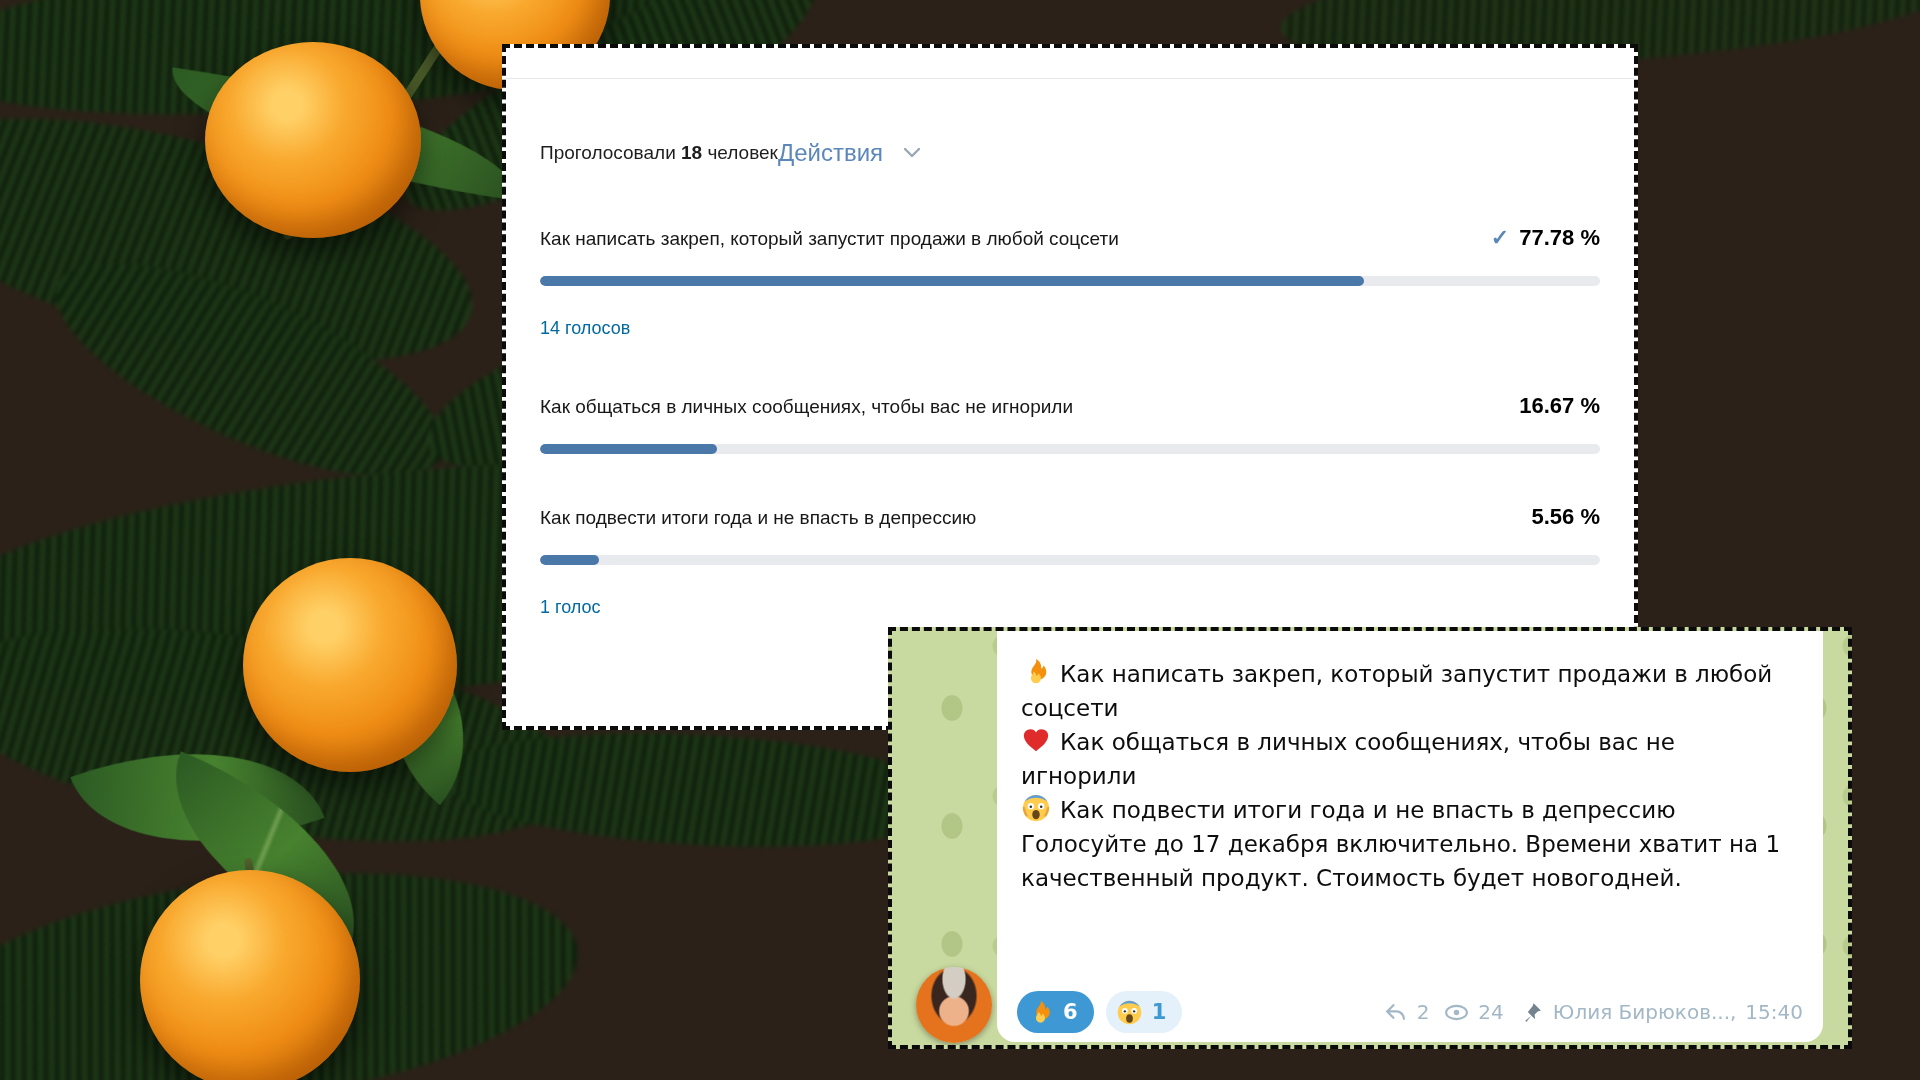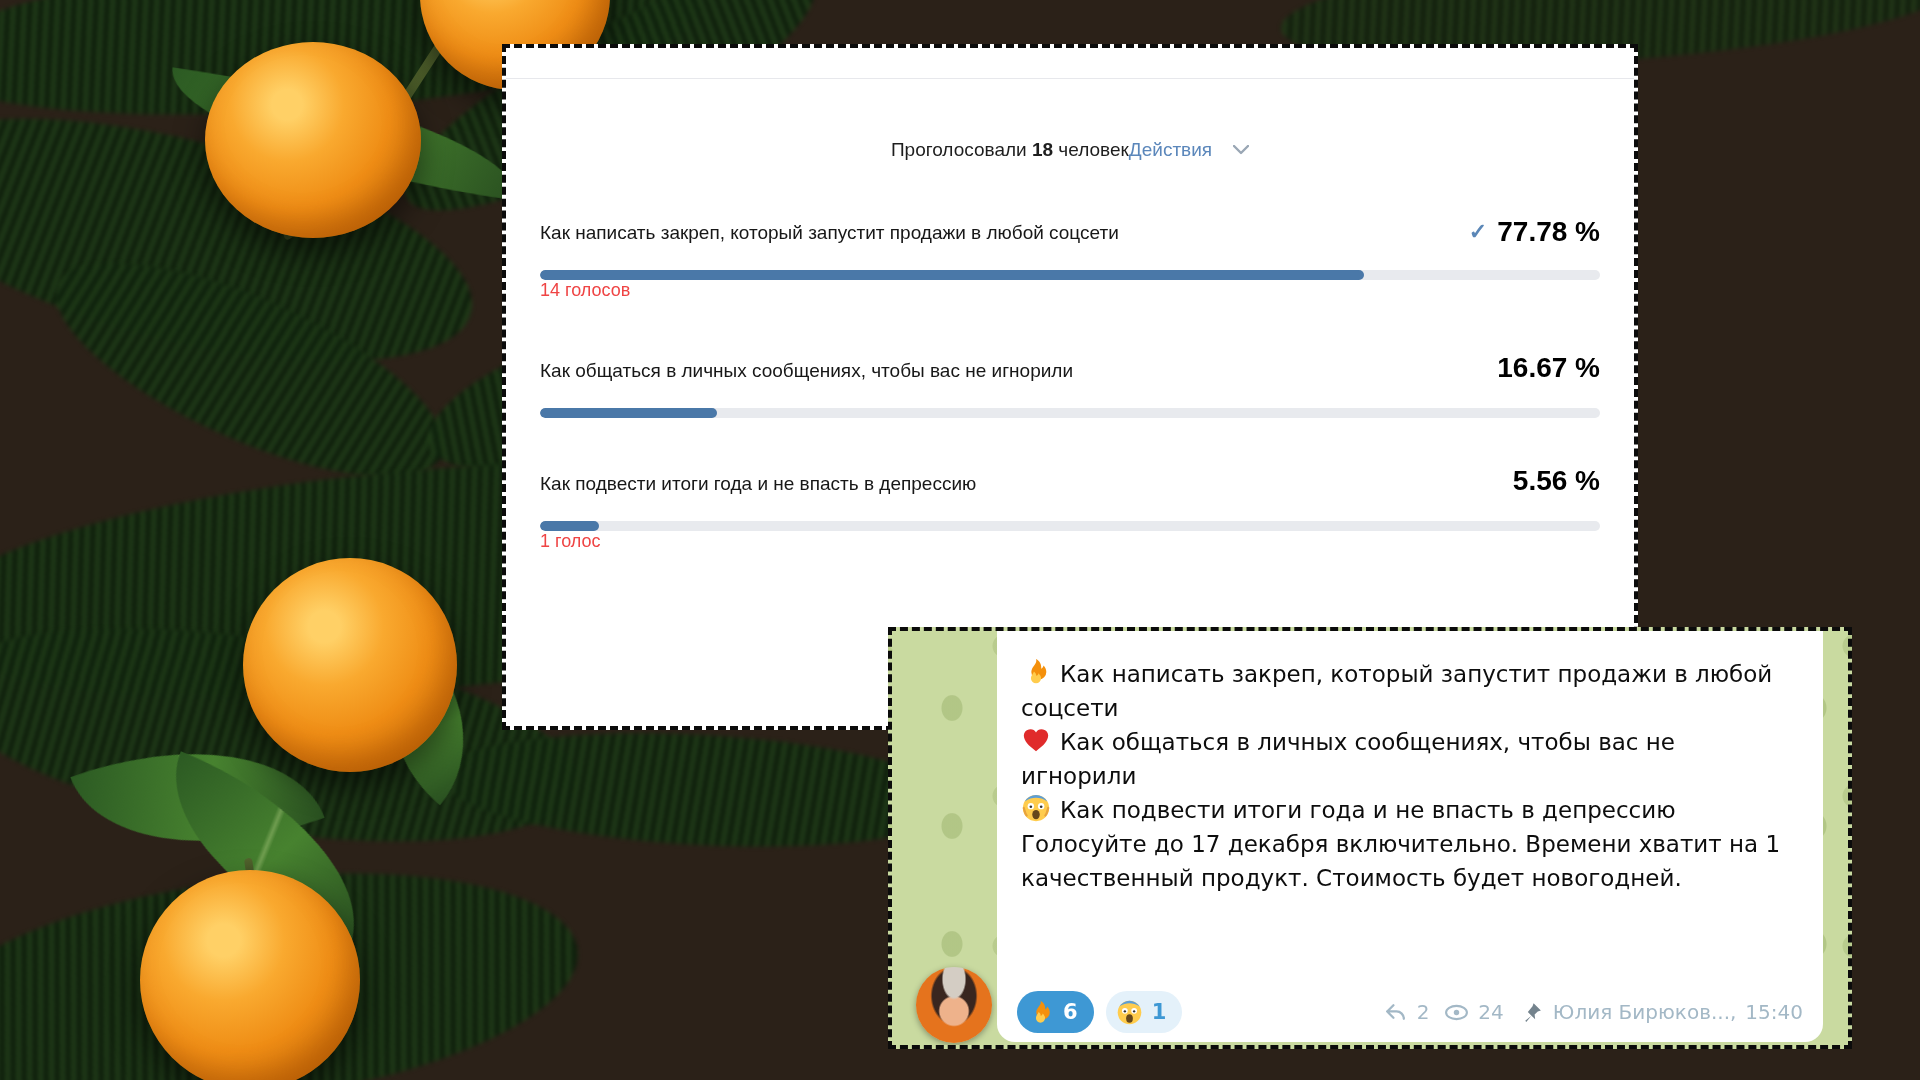--- a/index.html
+++ b/index.html
@@ -27,33 +27,33 @@
   .tangerine{position:absolute;border-radius:50%;
     background:radial-gradient(circle at 38% 32%, #ffd066 0 8%, #f9a92f 30%, #ef8d15 55%, #d07108 80%, #b25a04 100%);
     box-shadow:0 14px 30px rgba(0,0,0,.5), inset -10px -16px 26px rgba(140,60,0,.35);}
   .twig{position:absolute;background:linear-gradient(#53652e,#39481f);border-radius:4px;}
 
   
   .poll-card{position:absolute;left:502px;top:44px;width:1136px;height:686px;box-sizing:border-box;
     background:#fff;border:4px dashed #0b0b0b;padding:14px 34px 0 34px;color:#1e1e1e;z-index:5;}
   .poll-title{font-size:20px;line-height:28px;color:#1c1c1c;}
   .poll-divider{border:0;border-top:1px solid #e7e8ec;margin:16px -34px 0 -34px;}
-  .poll-head{margin-top:60px;display:flex;justify-content:center;align-items:center;font-size:19px;}
+  .poll-head{margin-top:60px;display:flex;justify-content:flex-start;align-items:center;font-size:19px;}
   .poll-voted b{font-weight:700;}
-  .poll-actions{color:#5b87bb;cursor:pointer;display:flex;align-items:center;gap:21px;font-size:19px;}
+  .poll-actions{color:#5b87bb;cursor:pointer;display:flex;align-items:center;gap:21px;font-size:24px;}
   .chev{width:16px;height:10px;}
   .poll-option{margin-top:58px;}
   .poll-option .orow{display:flex;justify-content:space-between;align-items:baseline;font-size:19px;line-height:26px;}
   .opt-label{color:#171717;}
   .opt-right{display:flex;align-items:center;gap:10px;white-space:nowrap;}
   .opt-check{color:#5b87b7;font-size:22px;font-weight:700;line-height:1;}
-  .opt-pct{font-weight:700;font-size:28px;color:#000;}
+  .opt-pct{font-weight:700;font-size:22px;color:#000;}
   .bar{margin-top:24px;height:10px;border-radius:5px;background:#e8eaee;overflow:hidden;}
   .bar-fill{height:100%;border-radius:5px;background:#4a78a8;}
-  .votes{font-size:18px;color:#ef4444;}
+  .votes{margin-top:32px;font-size:18px;color:#0369a1;}
   .poll-option.o2{margin-top:54px}
   .poll-option.o3{margin-top:50px}
 
   
   .tg-card{position:absolute;left:888px;top:627px;width:964px;height:422px;box-sizing:border-box;
     border:4px dashed #0b0b0b;z-index:6;overflow:hidden;
     background-color:#c9daa0;
     background-image:
       radial-gradient(rgba(118,148,68,.28) 10px, transparent 11px),
       radial-gradient(rgba(170,196,120,.55) 8px, transparent 9px),

